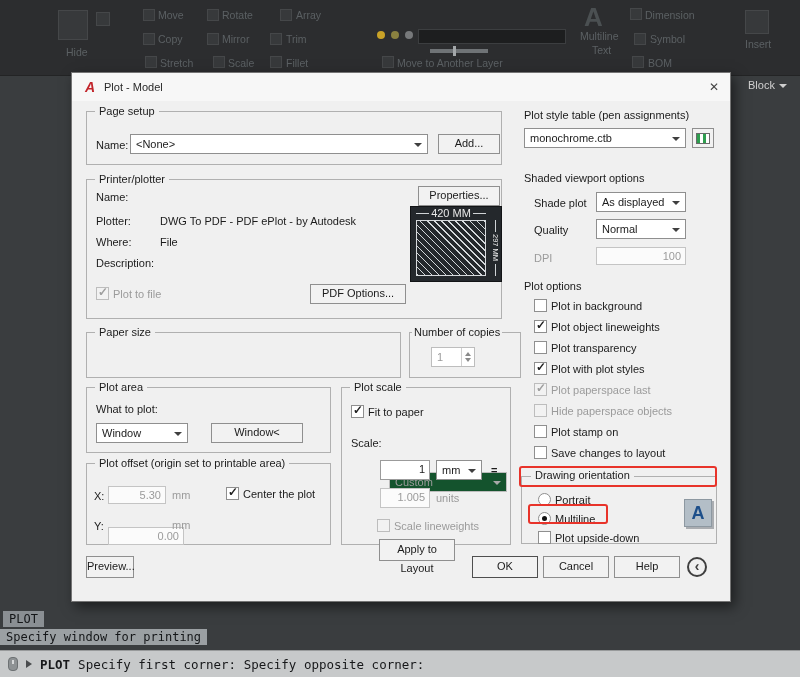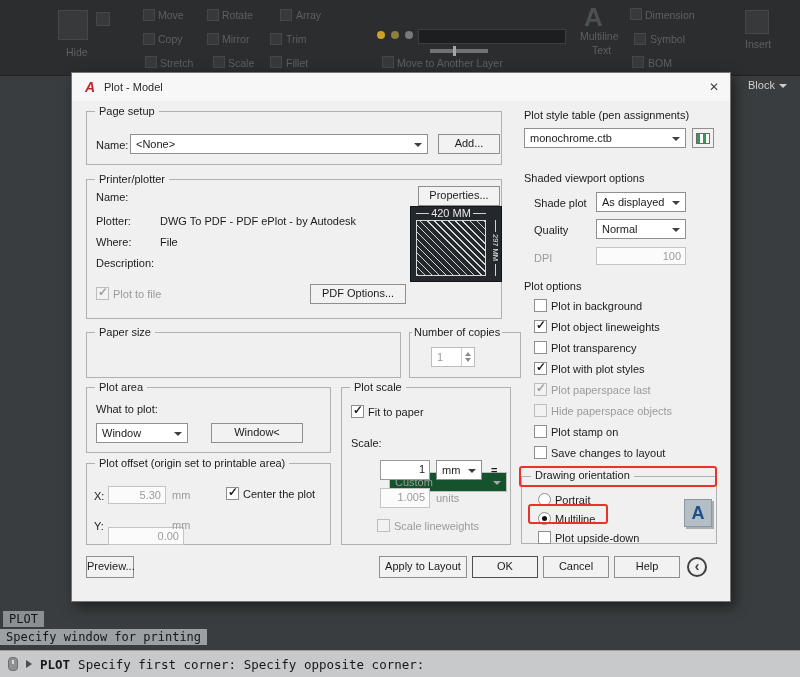--- a/index.html
+++ b/index.html
@@ -271,21 +271,21 @@
   <span class="rad" style="left:466px;top:420px"></span>
   <span class="lbl" style="left:483px;top:421px">Portrait</span>
   <span class="rad on" style="left:466px;top:439px"></span>
   <span class="lbl" style="left:483px;top:440px">Multiline</span>
   <div class="redbox" style="left:456px;top:431px;width:80px;height:20px"></div>
   <span class="cb" style="left:466px;top:458px"></span>
   <span class="lbl" style="left:483px;top:459px">Plot upside-down</span>
   <div id="orient-icon">A</div>
 
   <div class="btn" style="left:14px;top:483px;width:48px">Preview...</div>
-  <div class="btn" style="left:307px;top:483px;width:88px">Apply to Layout</div>
+  <div class="btn" style="left:307px;top:466px;width:76px">Apply to Layout</div>
   <div class="btn default" style="left:400px;top:483px;width:66px">OK</div>
   <div class="btn" style="left:471px;top:483px;width:66px">Cancel</div>
   <div class="btn" style="left:542px;top:483px;width:66px">Help</div>
   <div id="collapse-btn">‹</div>
 </div>
 
 <span class="chip" id="cmd-hist1">PLOT</span>
 <span class="chip" id="cmd-hist2">Specify window for printing</span>
 <div id="cmd-bar">
   <span class="mouse"></span>

